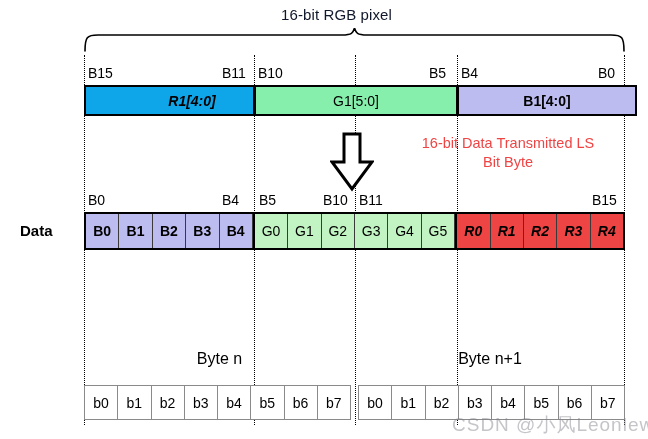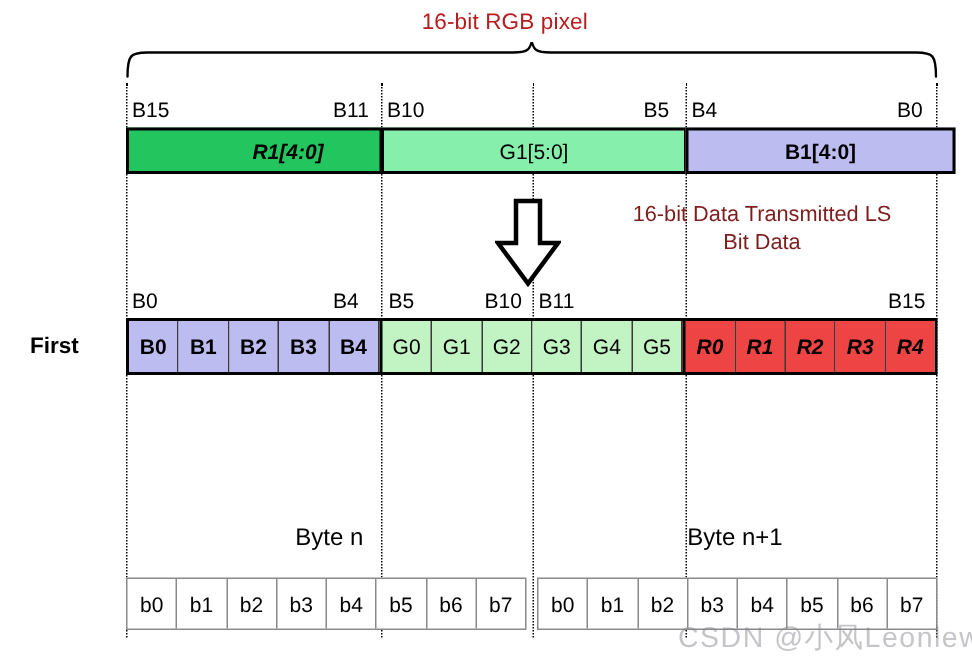--- a/index.html
+++ b/index.html
@@ -25,21 +25,21 @@
     height: 370px;
   }
 
   
   .title {
     position: absolute;
     left: 0; right: 0;
     top: 6px;
     text-align: center;
     font-size: 15px;
-    color: #b91c1c;
+    color: #0f172a;
     letter-spacing: 0.1px;
     padding-left: 25px;
   }
   .brace-wrap {
     position: absolute;
     left: 84px;
     top: 28px;
     width: 541px;
     height: 24px;
   }
@@ -50,21 +50,21 @@
     top: 85px;
     height: 31px;
     border: 2px solid #000;
     box-sizing: border-box;
     display: flex;
     align-items: center;
     justify-content: center;
     font-size: 14px;
     color: #000;
   }
-  .pixbar.red   { background: #22c55e; padding-left: 45px; }
+  .pixbar.red   { background: #0ea5e9; padding-left: 45px; }
   .pixbar.green { background: #86efac; }
   .pixbar.blue  { background: #bcbcf0; }
   .pixbar .lbl { line-height: 1; }
   .bold-italic { font-weight: bold; font-style: italic; }
   .bold { font-weight: bold; }
 
   
   .bitlabel {
     position: absolute;
     font-size: 14px;
@@ -78,21 +78,21 @@
 
   
   .sidenote {
     position: absolute;
     left: 383px;
     top: 134px;
     width: 250px;
     text-align: center;
     font-size: 14.5px;
     line-height: 19px;
-    color: #7f1d1d;
+    color: #ef4444;
   }
 
   
   .data-label {
     position: absolute;
     left: 20px;
     top: 222px;
     font-size: 15px;
     font-weight: bold;
     color: #000;
@@ -202,31 +202,31 @@
   </div>
 
   <div class="arrow">
     <svg width="44" height="60" viewBox="0 0 44 60" xmlns="http://www.w3.org/2000/svg">
       <path d="M14,2 L30,2 L30,30 L42,30 L22,57 L2,30 L14,30 Z" fill="#ffffff" stroke="#000000" stroke-width="3" stroke-linejoin="miter"></path>
     </svg>
   </div>
 
   <div class="sidenote">
     <div>16-bit Data Transmitted LS</div>
-    <div>Bit Data</div>
+    <div>Bit Byte</div>
   </div>
 
   <div class="bitlabel" style="left:88px;  top:193px;">B0</div>
   <div class="bitlabel" style="left:222px; top:193px;">B4</div>
   <div class="bitlabel" style="left:259px; top:193px;">B5</div>
   <div class="bitlabel" style="left:323px; top:193px;">B10</div>
   <div class="bitlabel" style="left:359px; top:193px;">B11</div>
   <div class="bitlabel" style="left:592px; top:193px;">B15</div>
 
-  <div class="data-label">First</div>
+  <div class="data-label">Data</div>
   <div class="datarow">
     <div class="datacell b">B0</div>
     <div class="datacell b">B1</div>
     <div class="datacell b">B2</div>
     <div class="datacell b">B3</div>
     <div class="datacell b">B4</div>
     <div class="datacell g sep-left">G0</div>
     <div class="datacell g">G1</div>
     <div class="datacell g">G2</div>
     <div class="datacell g">G3</div>

